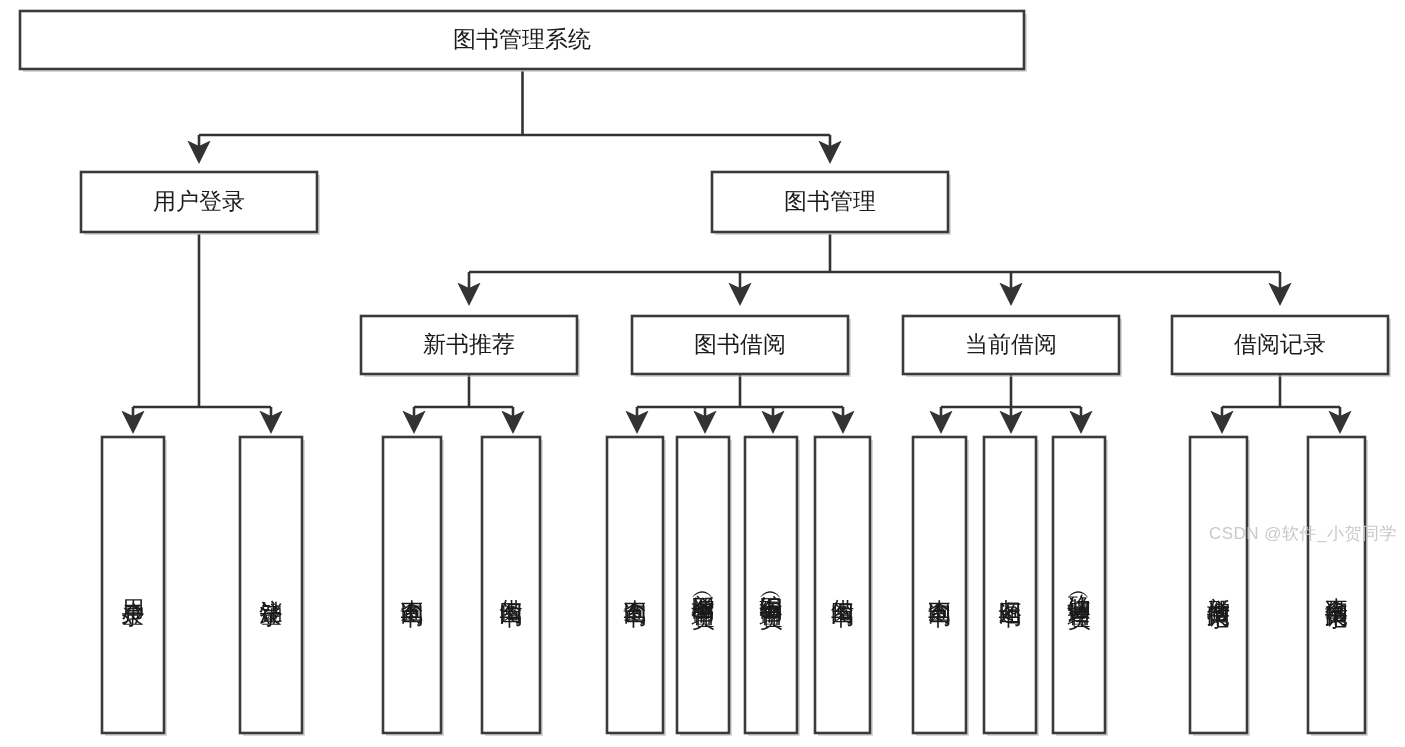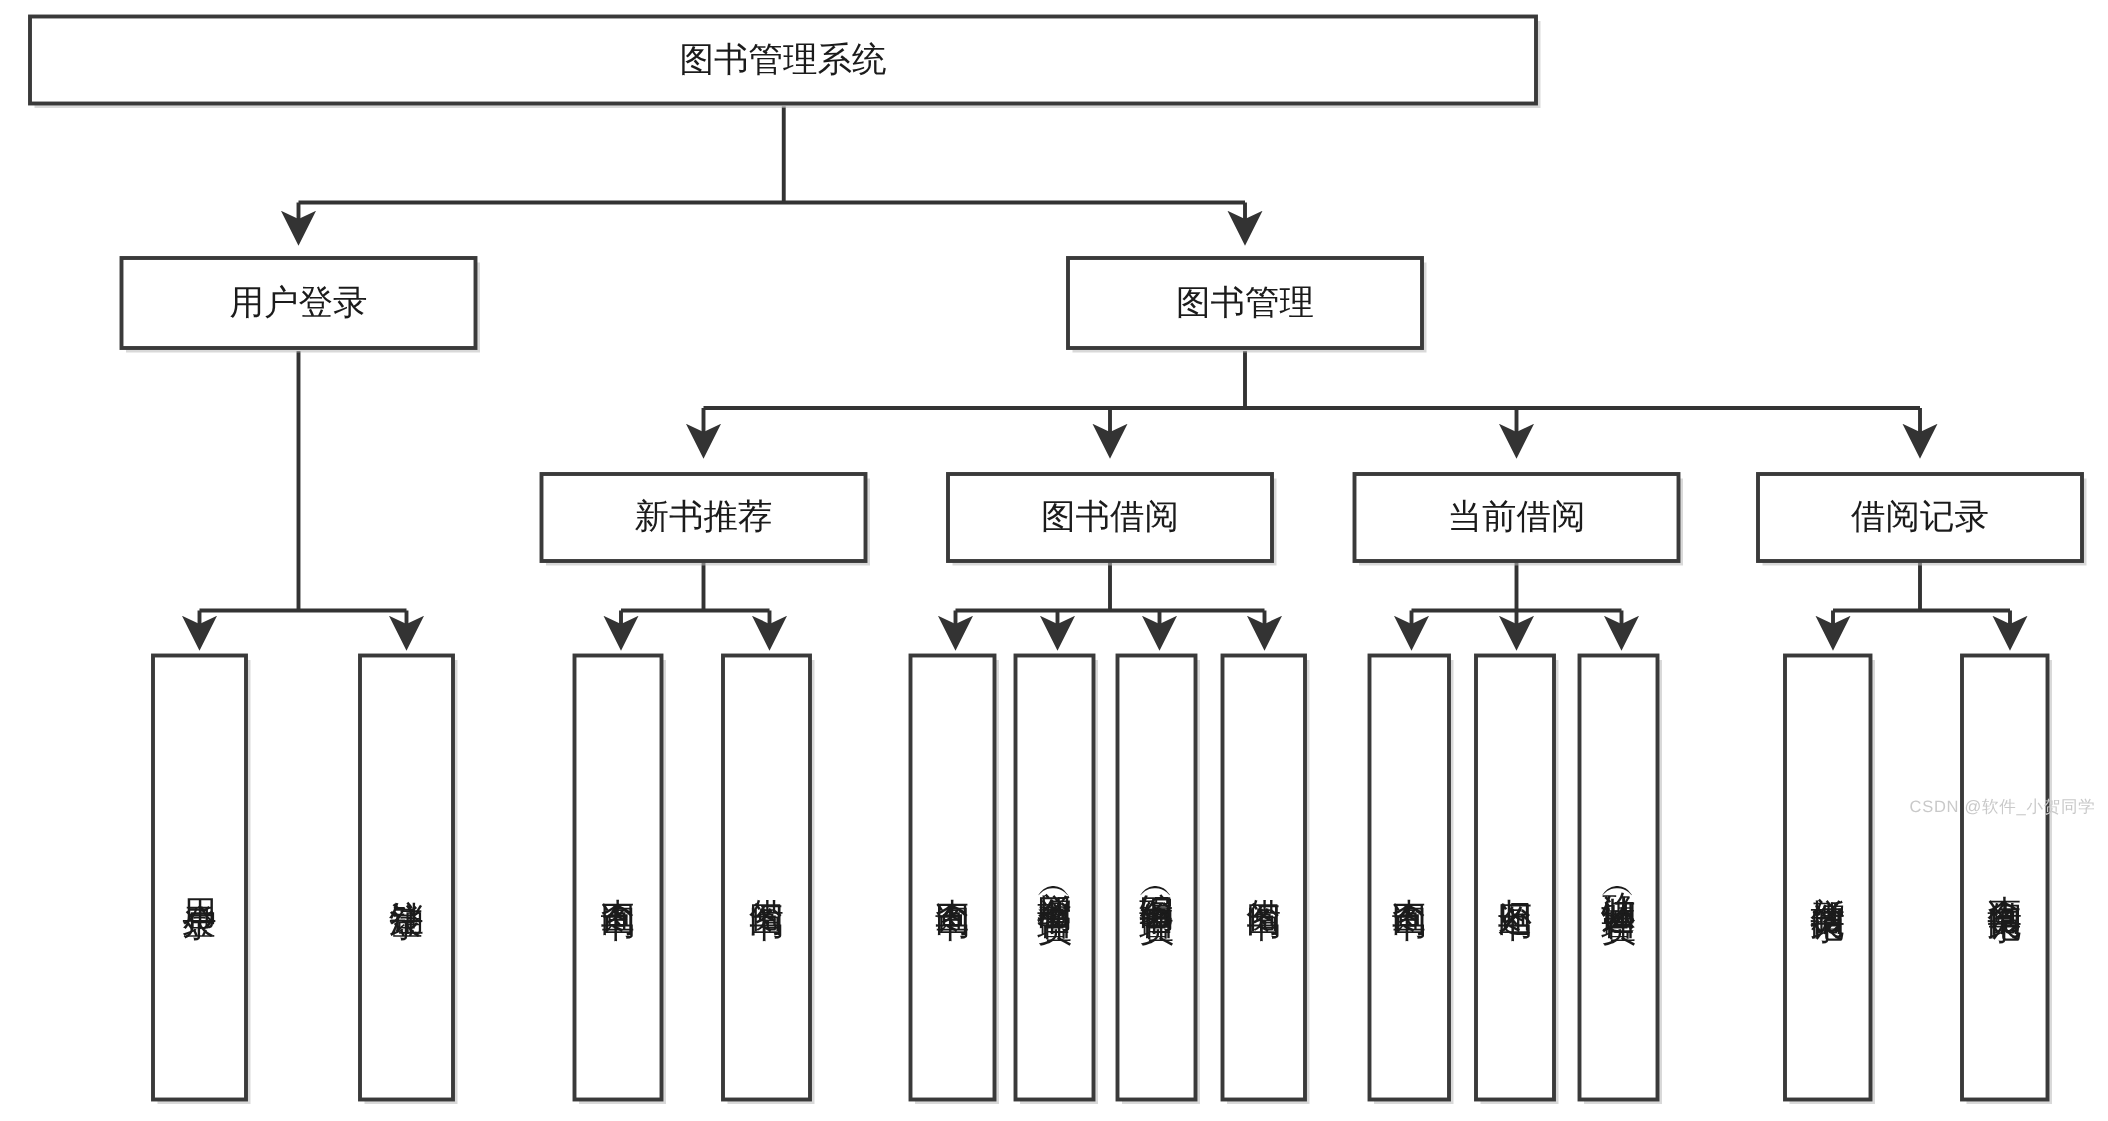--- a/index.html
+++ b/index.html
@@ -68,21 +68,21 @@
     color: #1b1b1b;
     letter-spacing: 2px;
     white-space: nowrap;
     text-align: center;
   }
   .watermark {
     position: absolute;
     right: 8px;
     bottom: 4px;
     font-family: "Liberation Sans", "DejaVu Sans", sans-serif;
-    font-size: 11px;
+    font-size: 17px;
     color: #c9c9c9;
     letter-spacing: 0.5px;
     user-select: none;
   }
 </style>
 </head>
 <body>
 
 <div id="diagram-root">
 

